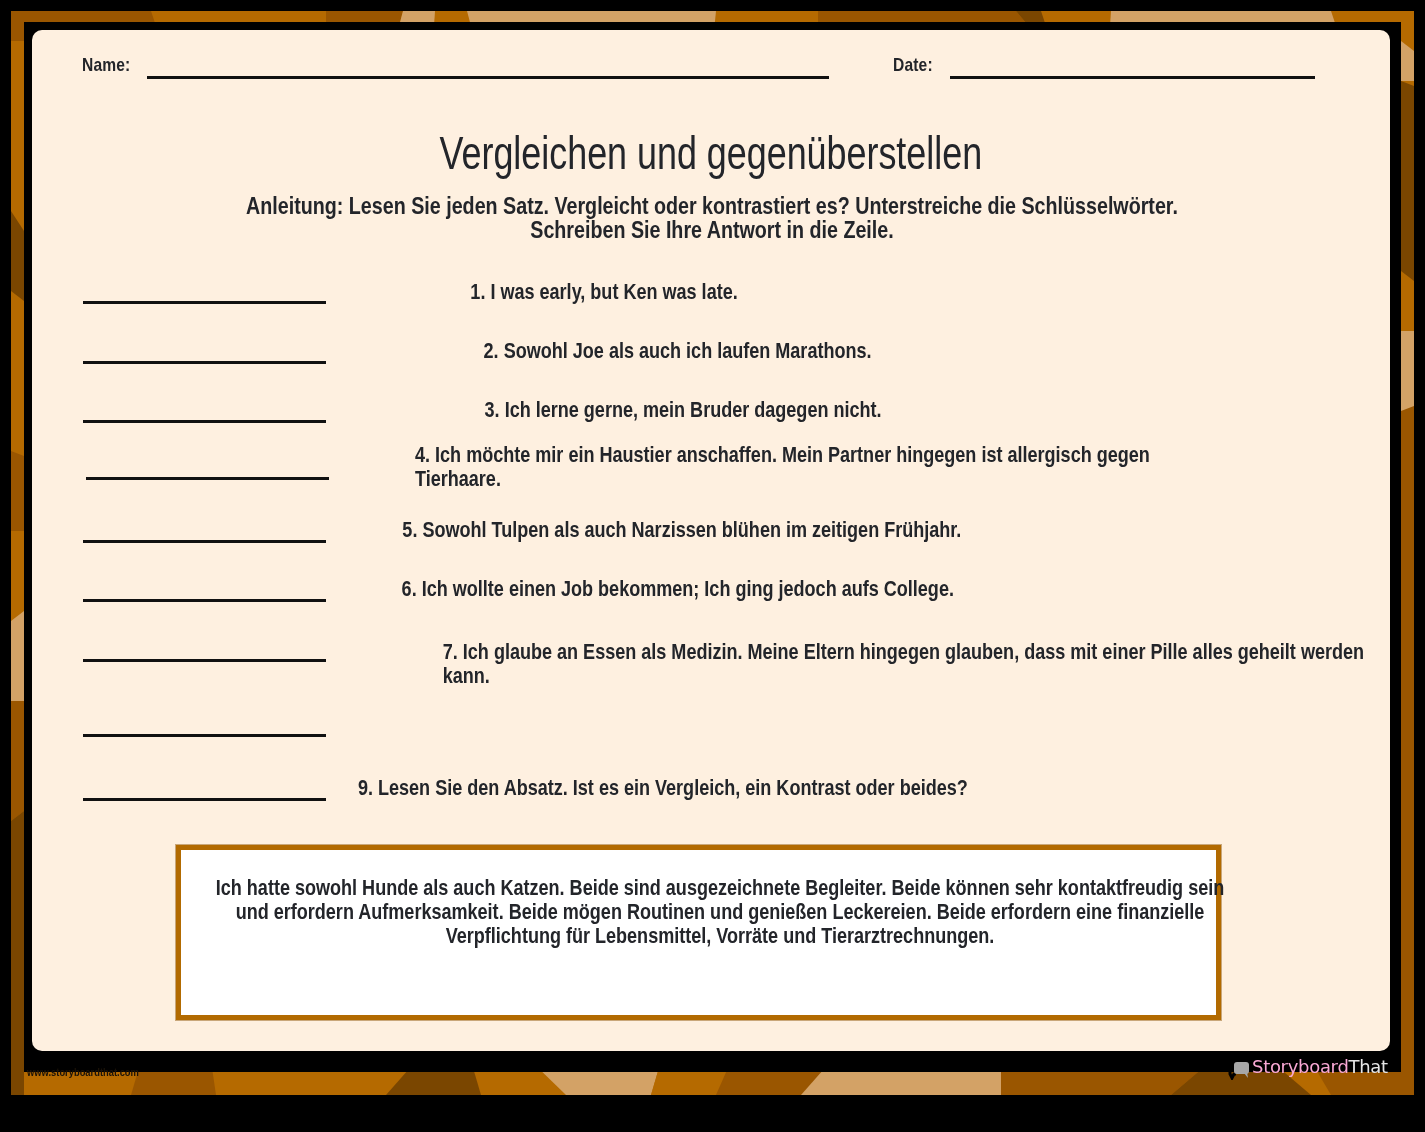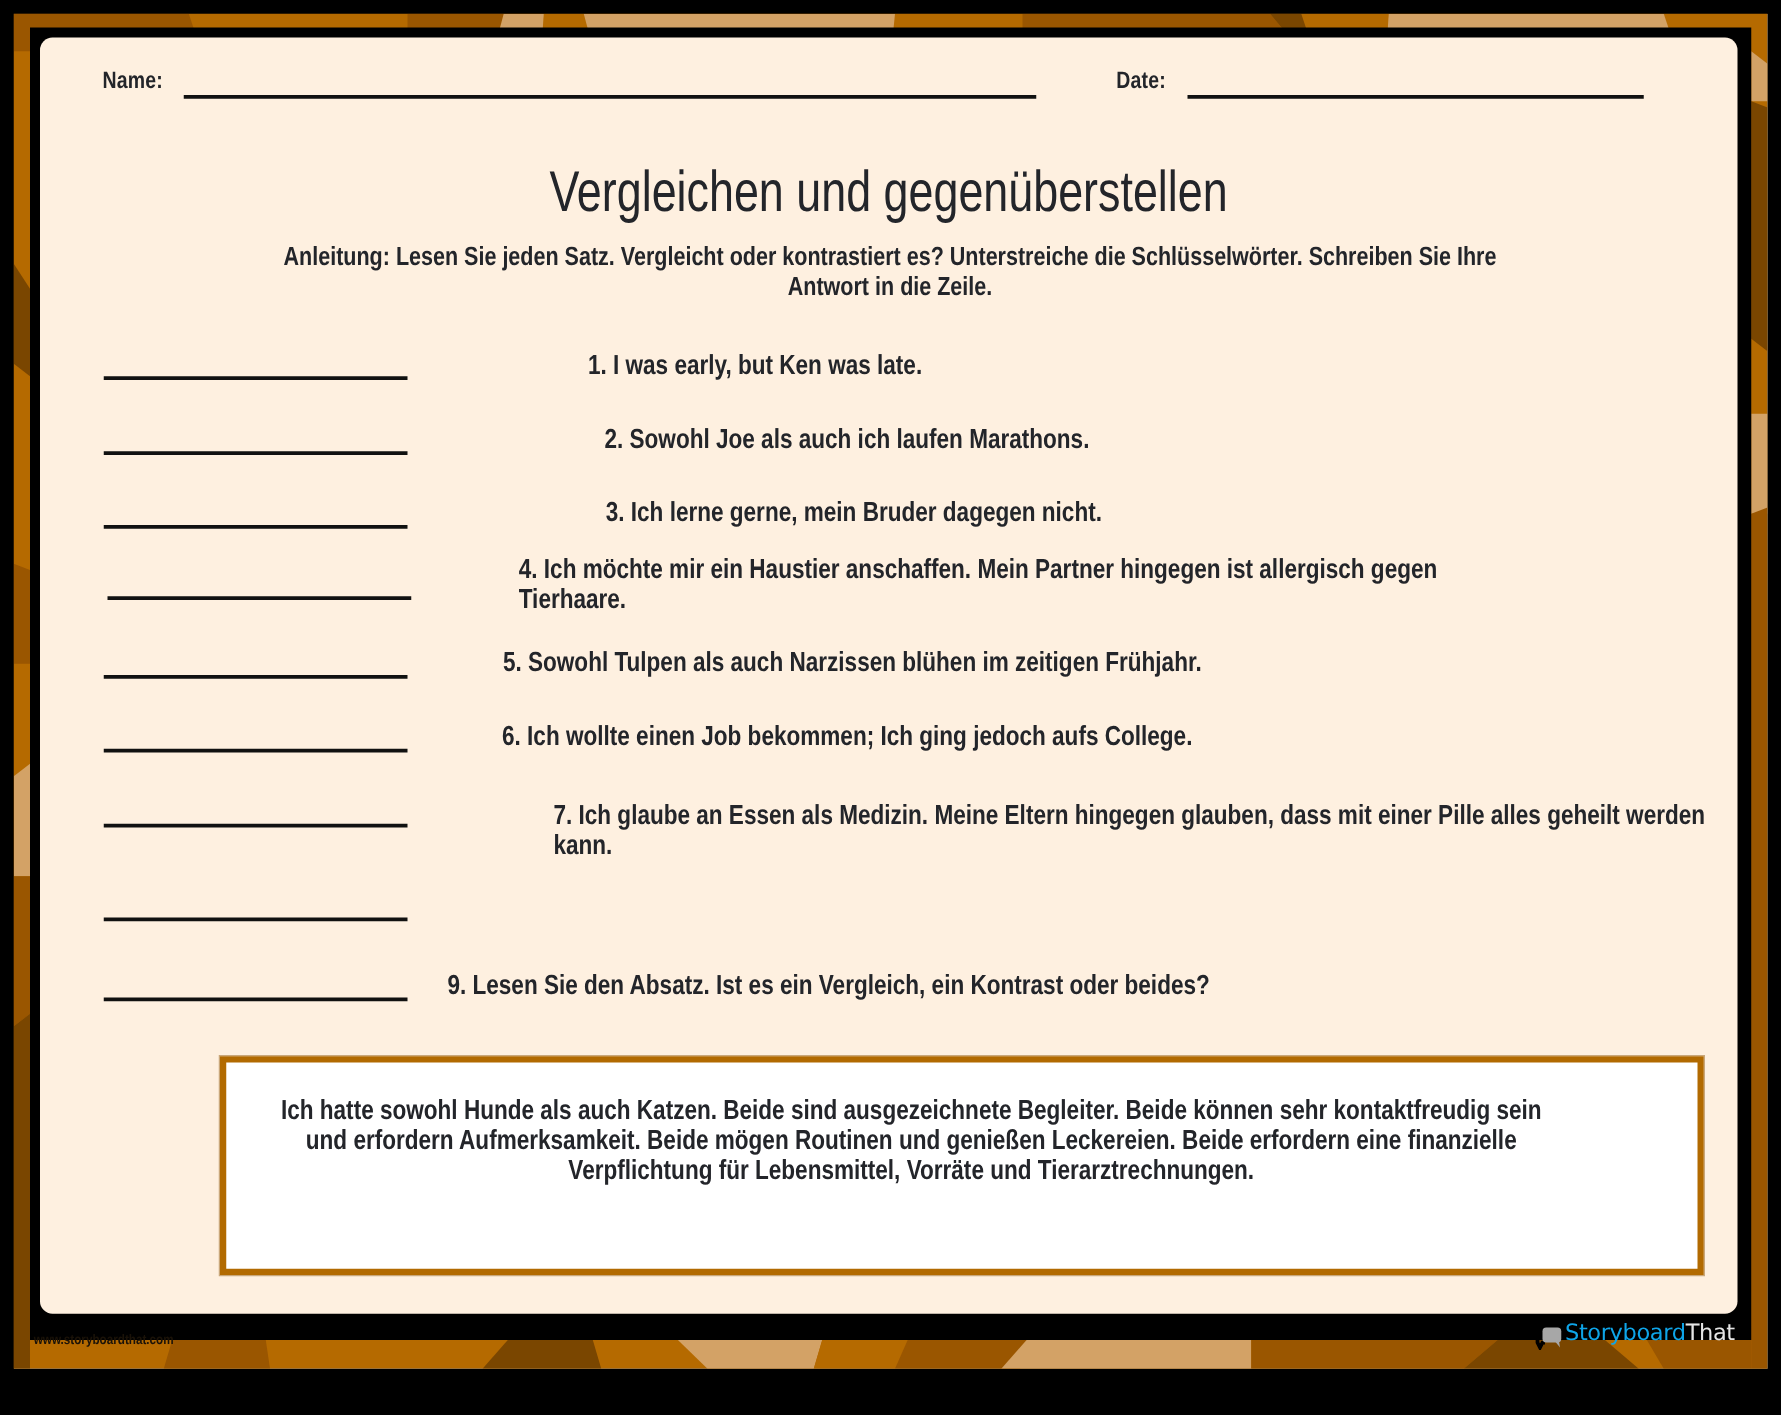--- a/index.html
+++ b/index.html
@@ -31,47 +31,47 @@
       letter-spacing: 0.2px;
     }
     .fill-line { position: absolute; height: 3px; background: #111; }
     .title {
       position: absolute; left: 0; width: 100%; top: 96px; text-align: center;
       font-weight: normal; font-size: 46px;
     }
     .title span { display: inline-block; transform: scaleX(0.78); }
     .instr {
       position: absolute; left: 60px; width: 1240px; top: 164px; text-align: center;
-      font-weight: bold; font-size: 21px; line-height: 24px;
+      font-weight: bold; font-size: 24px; line-height: 24px;
     }
     .cond { display: inline-block; transform: scaleX(0.82); transform-origin: center; }
     .qline { position: absolute; height: 3px; background: #111; width: 243px; }
     .qtext {
       position: absolute; text-align: left; font-weight: bold; font-size: 22px; line-height: 24px;
       white-space: nowrap;
     }
     .qtext .cond { white-space: normal; }
     .passage {
-      position: absolute; left: 144px; top: 815px; width: 1187px; height: 175px;
+      position: absolute; left: 144px; top: 815px; width: 1045px; height: 175px;
       background: #fff; border: 5px solid #b26a00;
       box-shadow: 0 0 0 1px #c9a77a;
     }
     .passage p {
       margin: 0; position: absolute; left: 0; right: 0; top: 26px;
       text-align: center; font-weight: bold; font-size: 22px; line-height: 24px;
     }
     .footer-url {
       position: absolute; left: 16px; top: 1055px; font-size: 11px; font-weight: bold;
       color: #1a1208; transform: scaleX(0.85); transform-origin: left center;
       font-family: "Liberation Sans", sans-serif;
     }
     .logo { position: absolute; left: 1228px; top: 1056px; display: flex; align-items: center; }
     .logo .bubble { width: 20px; height: 18px; position: relative; margin-right: 4px; }
     .logo .txt { font-size: 18px; font-family: "DejaVu Sans", sans-serif; letter-spacing: -0.3px; }
-    .logo .txt .a { color: #0ea5e9; }
+    .logo .txt .a { color: #f9a8d4; }
     .logo .txt .b { color: #e5e5e5; }
   </style>
 </head>
 <body>
 
 <div class="frame">
   <svg class="bg" width="1403" height="1084" viewBox="0 0 1403 1084">
     <rect width="1403" height="1084" fill="#b56a00"></rect>
 
     <polygon points="0,0 140,0 150,30 0,30" fill="#9a5600"></polygon>

